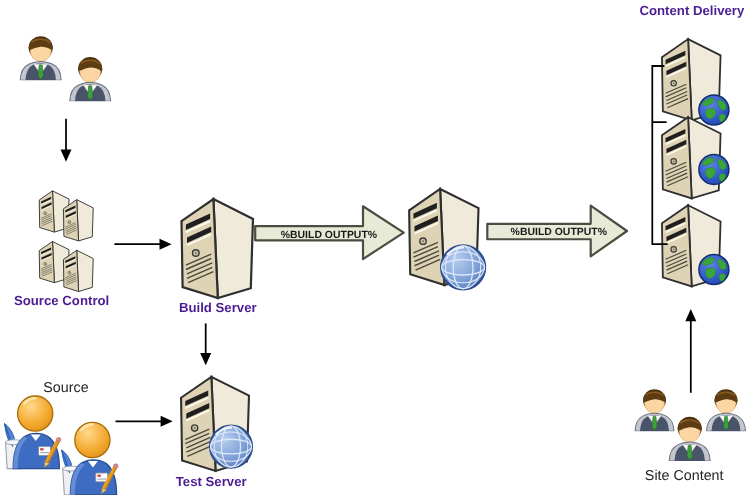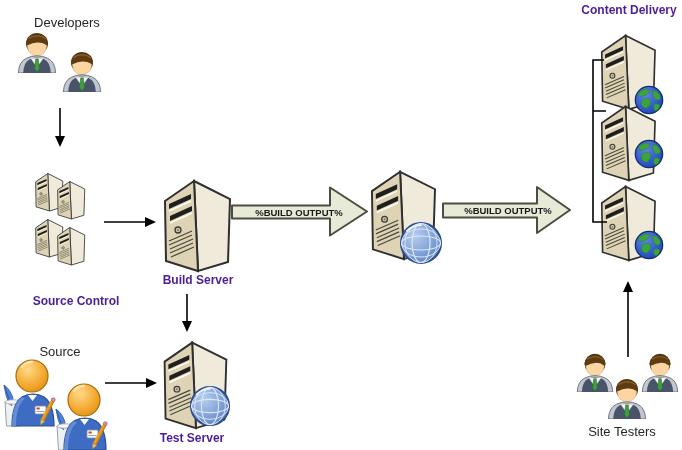--- a/index.html
+++ b/index.html
@@ -174,21 +174,20 @@
     <g>
       <polygon points="232,205.5 330,205.5 330,187.5 367,211.5 330,235.5 330,218.5 232,218.5" fill="#e7ead7" stroke="#4c4c42" stroke-width="2" stroke-linejoin="round"></polygon>
       <text x="299" y="216" text-anchor="middle" font-family="Liberation Sans, sans-serif" font-size="9.5" font-weight="bold" fill="#1a1a1a">%BUILD OUTPUT%</text>
     </g>
     <g>
       <polygon points="443,203.5 537,203.5 537,187 570,210 537,233 537,217.5 443,217.5" fill="#e7ead7" stroke="#4c4c42" stroke-width="2" stroke-linejoin="round"></polygon>
       <text x="508" y="214" text-anchor="middle" font-family="Liberation Sans, sans-serif" font-size="9.5" font-weight="bold" fill="#1a1a1a">%BUILD OUTPUT%</text>
     </g>
   </svg>
 
-  <div class="lbl reg" style="left:24px;  top:15px;  width:86px;">Developers</div>
-  <div class="lbl bold" style="left:26px;  top:266px; width:100px;margin-top:28px;">Source Control</div>
+  <div class="lbl bold" style="left:6px;  top:266px; width:100px;">Source Control</div>
   <div class="lbl bold" style="left:148px; top:273px; width:100px;">Build Server</div>
   <div class="lbl bold" style="left:576px; top:3px;  width:106px;">Content Delivery</div>
   <div class="lbl bold" style="left:142px; top:431px; width:100px;">Test Server</div>
   <div class="lbl reg" style="left:18px;  top:344px; width:84px;">Source</div>
-  <div class="lbl reg" style="left:579px; top:424px; width:86px;">Site Testers</div>
+  <div class="lbl reg" style="left:579px; top:424px; width:86px;">Site Content</div>
 
 </div>
 
 </body></html>

